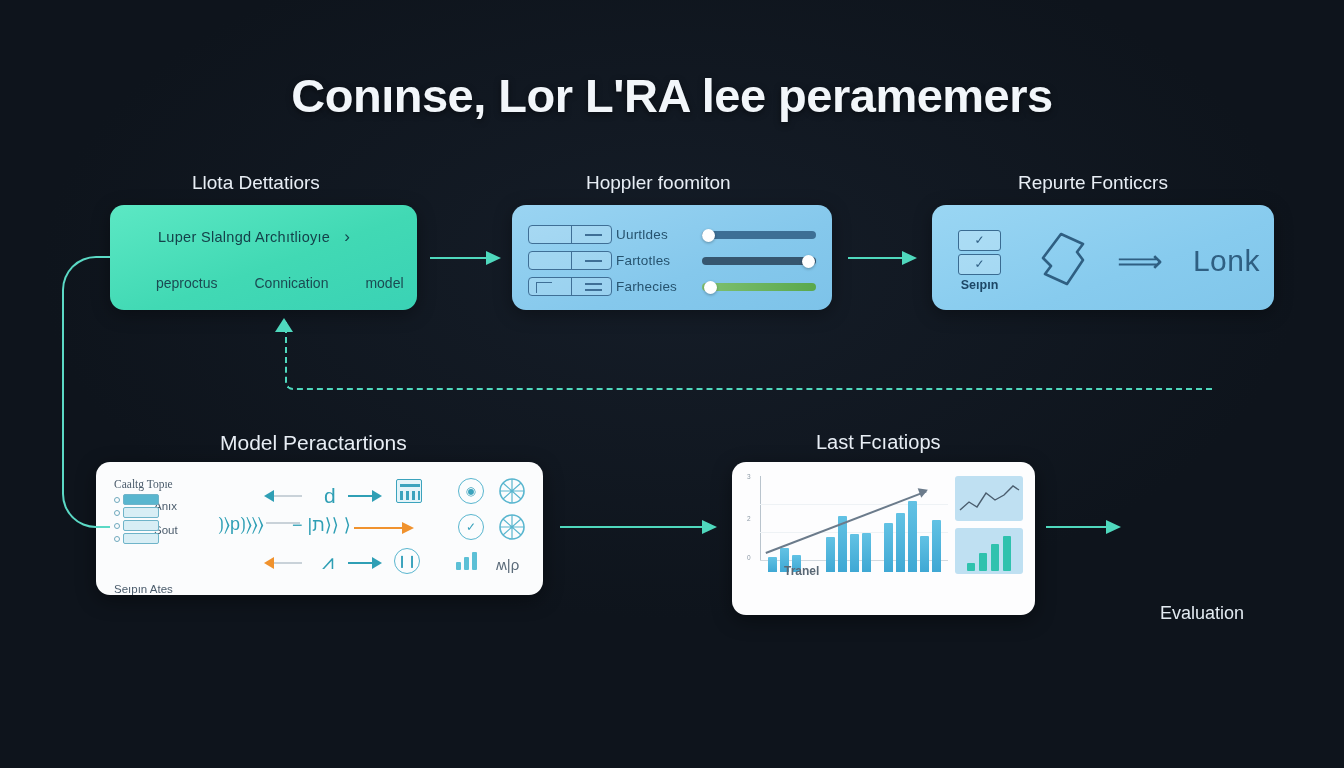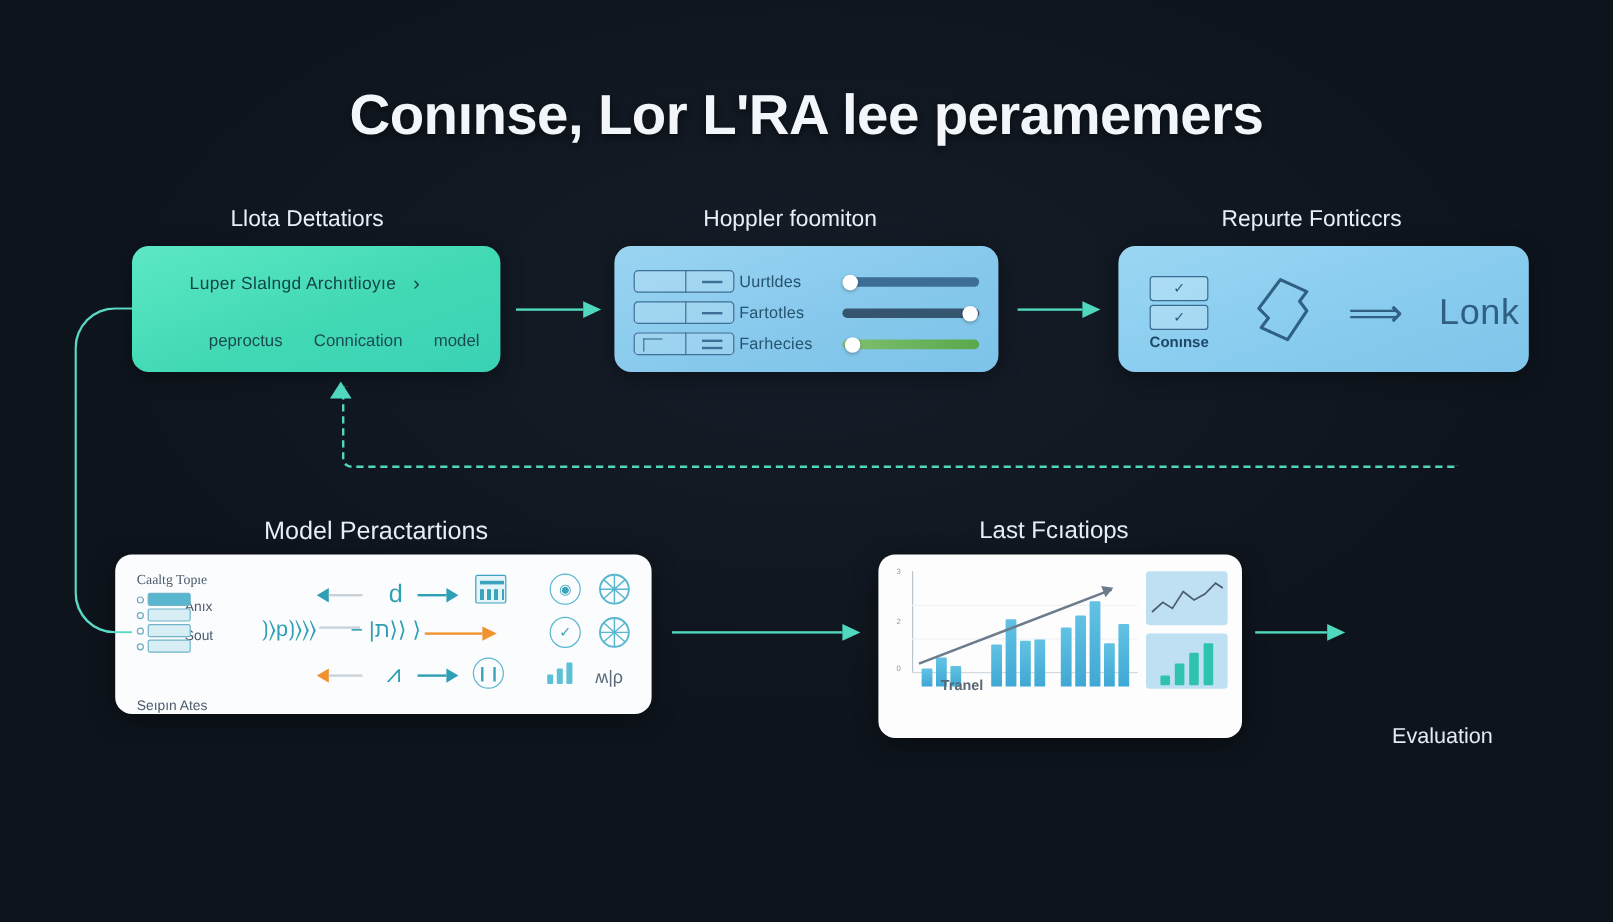--- a/index.html
+++ b/index.html
@@ -62,23 +62,23 @@
     box-shadow: 0 5px 20px rgba(0,0,0,.40);
   }
 
   
   #data-row1 {
     position: absolute; left: 48px; top: 22px;
     font-size: 14.5px; color: #14424a;
     letter-spacing: .3px; display: flex; align-items: center; gap: 14px;
   }
   #data-row2 {
-    position: absolute; left: 64px; top: 70px;
+    position: absolute; left: 46px; top: 70px;
     font-size: 14px; color: #1b4a52;
-    display: flex; gap: 26px;
+    display: flex; gap: 37px;
   }
   .chev { font-size: 17px; color: #12454d; }
 
   
   #hyper-grid {
     position: absolute; left: 16px; top: 20px;
     display: grid; grid-template-columns: 88px 86px 122px;
     row-gap: 7px; align-items: center;
   }
   .toggle-box {
@@ -252,21 +252,21 @@
       </div>
 
     </div>
   </div>
 
   <div class="card" id="card-report">
     <div id="report-inner">
       <div class="chkstack">
         <div class="chkbar">✓</div>
         <div class="chkbar">✓</div>
-        <div class="chk-caption">Conınse</div>
+        <div class="chk-caption">Seıpın</div>
       </div>
       <div>
         <svg width="56" height="58" viewBox="0 0 56 58" fill="none">
           <path d="M30 4 L52 14 L46 22 L52 30 L36 54 L14 44 L20 36 L12 28 Z" stroke="#2f5f82" stroke-width="2.6" fill="none" stroke-linejoin="round"></path>
         </svg>
       </div>
       <div style="font-size:32px;color:#2f5f82;line-height:1;">⟹</div>
       <div id="report-word">Lonk</div>
     </div>
   </div>

